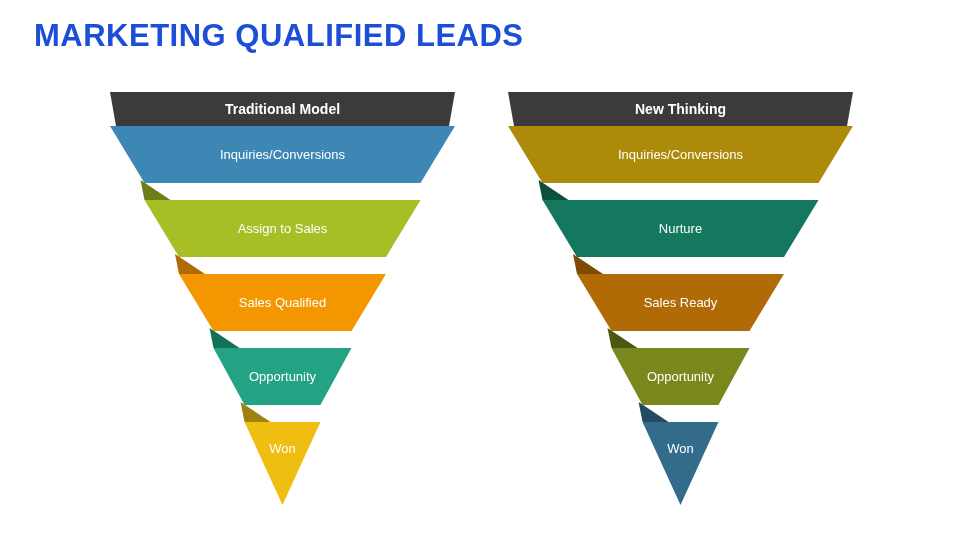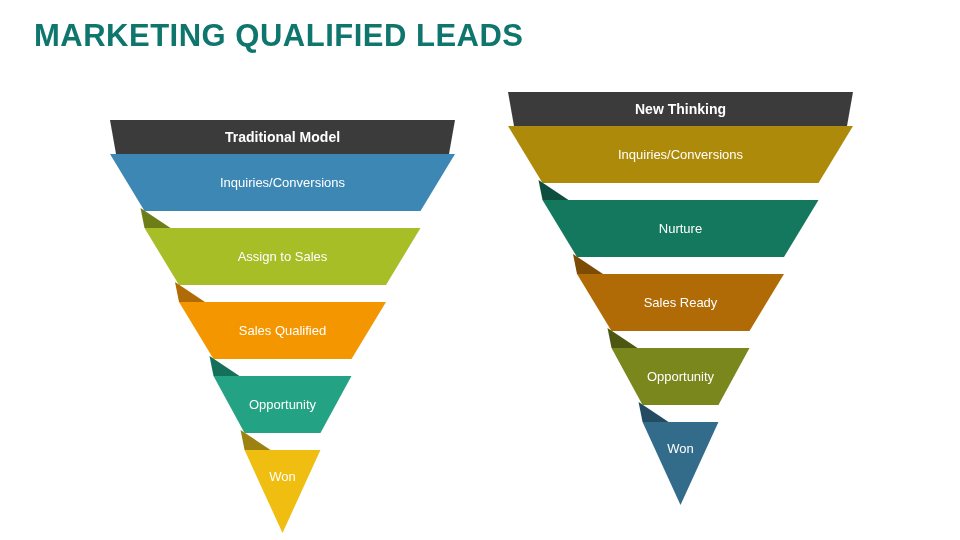--- a/index.html
+++ b/index.html
@@ -21,28 +21,28 @@
     height: 540px;
     background: #ffffff;
   }
   #page-title {
     position: absolute;
     left: 34px;
     top: 18px;
     font-size: 31px;
     font-weight: bold;
     letter-spacing: 0.5px;
-    color: #0f766e;
+    color: #1d4ed8;
     white-space: nowrap;
   }
   .funnel {
     position: absolute;
     top: 92px;
   }
-  #funnel-left  { left: 110px; width: 345px; margin-top: 28px; }
+  #funnel-left  { left: 110px; width: 345px; }
   #funnel-right { left: 508px; width: 345px; text-align: center; }
 
   .funnel-svg { display: block; overflow: visible; }
 
   .stage-label {
     fill: #ffffff;
     font-family: "Liberation Sans", sans-serif;
     font-size: 13px;
     text-anchor: middle;
     dominant-baseline: middle;

